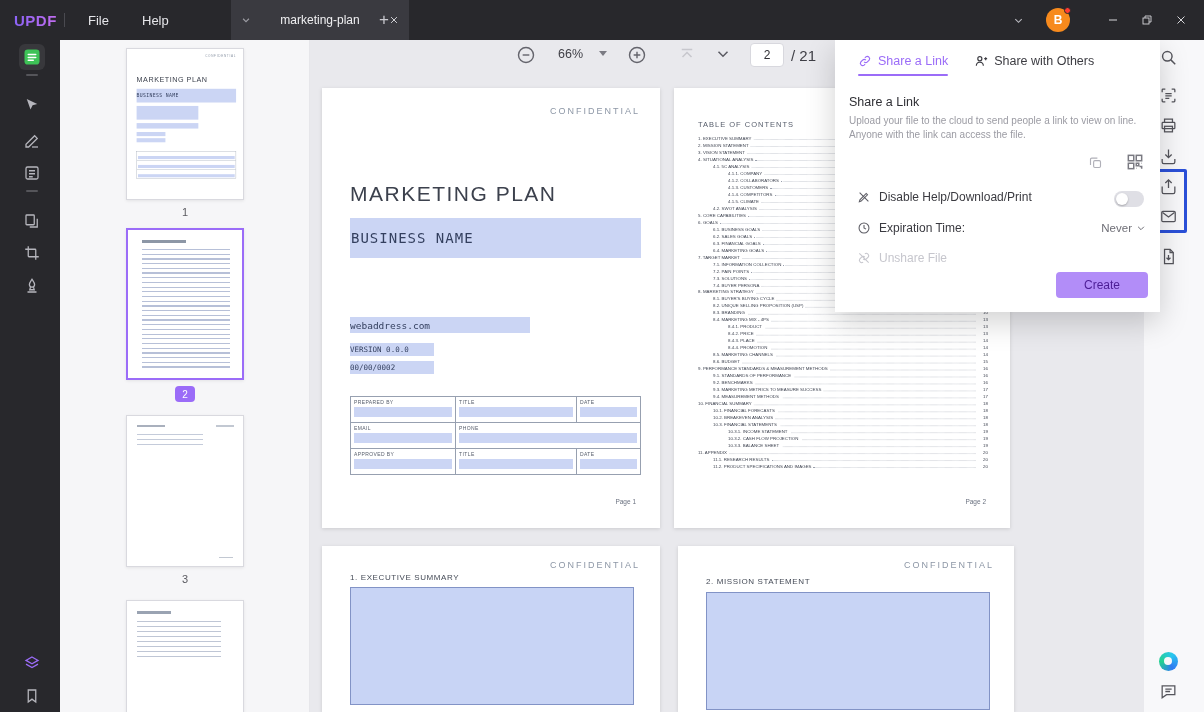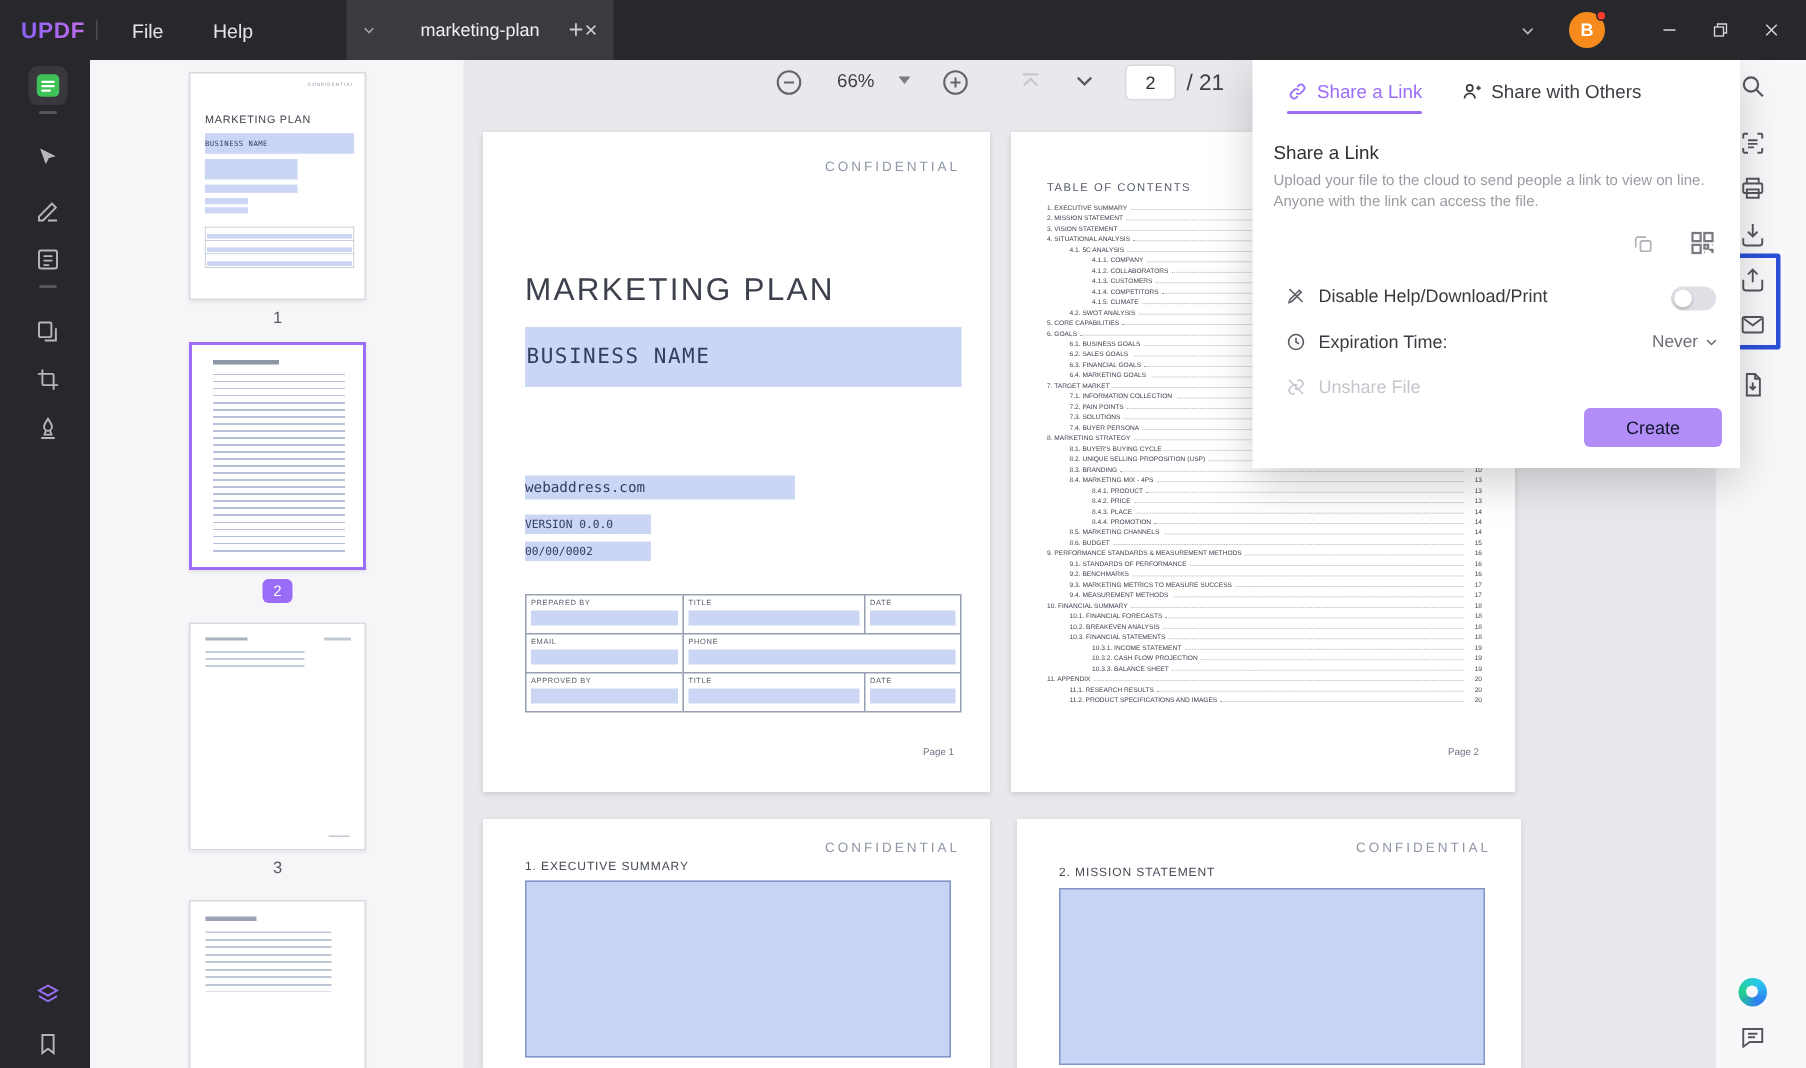--- a/index.html
+++ b/index.html
@@ -147,21 +147,21 @@
   .sp-qr { position:absolute; left:290px; top:112px; color:#7a7a82; }
   .sp-row { position:absolute; left:22px; display:flex; align-items:center; gap:8px; font-size:12px; color:#3a3a40; }
   .sp-row.disable { top:150px; } .sp-row.expire { top:181px; } .sp-row.unshare { top:211px; color:#c6c6cd; }
   .sp-row .ric { color:#5c5c64; } .sp-row.unshare .ric { color:#c6c6cd; }
   .toggle { position:absolute; left:279px; top:151px; width:30px; height:16px; border-radius:8px; background:#dfdfe5; }
   .toggle .knob { position:absolute; left:2px; top:2px; width:12px; height:12px; border-radius:50%; background:#fff;
                   box-shadow:0 1px 2px rgba(0,0,0,.25); }
   .sp-exp-val { position:absolute; right:14px; top:182px; display:flex; align-items:center; gap:4px;
                 font-size:11.5px; color:#6e6e76; }
   .sp-create { position:absolute; right:12px; top:232px; width:92px; height:26px; background:#b28df8; border-radius:4px;
-               color:#0f172a; font-size:12px; display:flex; align-items:center; justify-content:center; }
+               color:#4c1d95; font-size:12px; display:flex; align-items:center; justify-content:center; }
 </style>
 </head>
 <body>
 
 <div class="app">
 
   <header class="topbar">
     <div class="logo">UPDF</div>
     <div class="menu-sep"></div>
     <div class="menu file">File</div>

